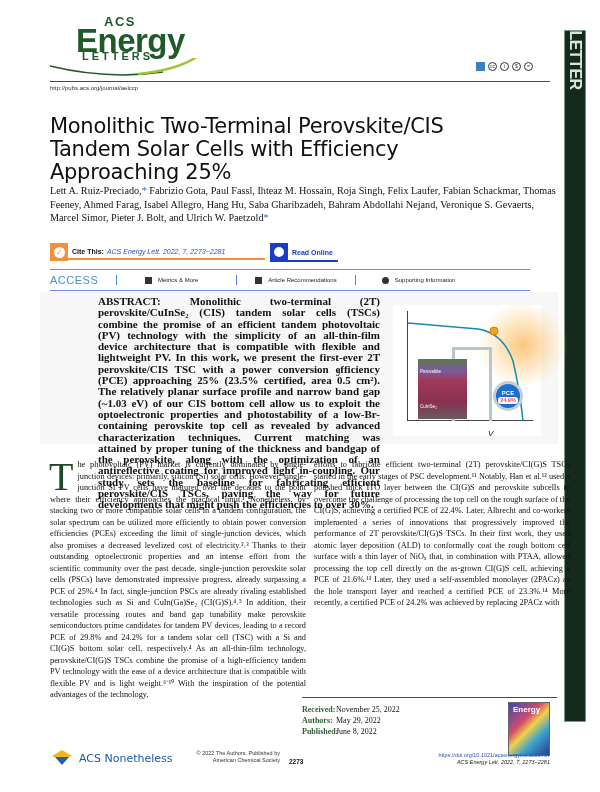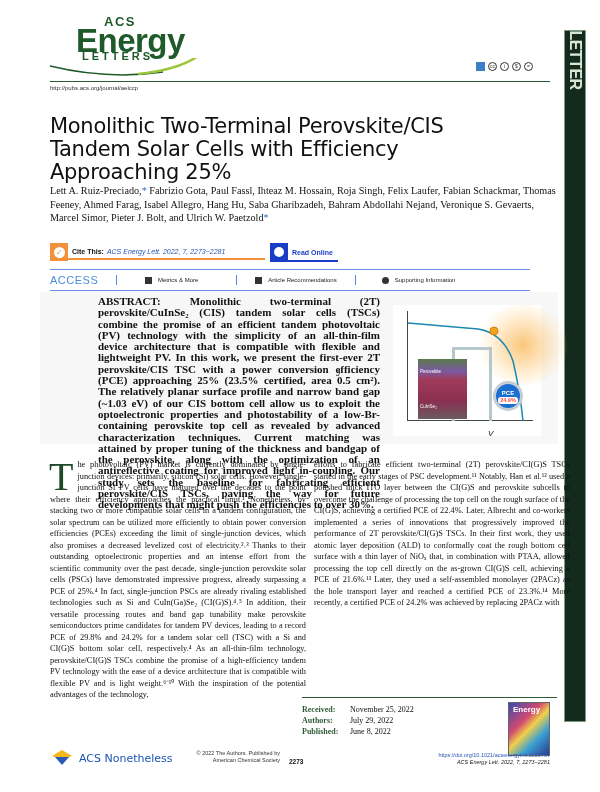--- a/index.html
+++ b/index.html
@@ -62,21 +62,21 @@
   .toc svg.curve { position: absolute; left: 0; top: 0; }
 
   .col { position: absolute; top: 459px; width: 256px; font-size: 8.3px; line-height: 11.5px; text-align: justify; color: #111; }
   .col.left { left: 50px; }
   .col.right { left: 314px; }
   .dropcap { float: left; font-size: 40px; line-height: 32px; color: #1f4a2a; margin: 2px 4px 0 -1px; font-family: "Liberation Serif", serif; }
 
   .dates-rule { position: absolute; left: 302px; top: 697px; width: 255px; height: 1px; background: #2e5a35; }
   .dates { position: absolute; left: 302px; top: 704px; font-size: 8px; line-height: 11px; }
   .dates .row { display: flex; }
-  .dates .lbl { color: #2e5a35; font-weight: bold; width: 48px; }
+  .dates .lbl { color: #2e5a35; font-weight: bold; width: 34px; }
   .cover { position: absolute; left: 508px; top: 702px; width: 42px; height: 54px; border: 1px solid #666; background: linear-gradient(135deg, #3a4ab0 0%, #d04a70 35%, #f2d04a 50%, #3aa0d0 70%, #2a3a90 100%); }
   .cover .ctitle { position: absolute; left: 4px; top: 2px; font-family: "Liberation Sans", sans-serif; font-weight: bold; font-size: 8px; color: #fff; }
 
   .footer-logo { position: absolute; left: 50px; top: 750px; display: flex; align-items: center; }
   .footer-logo .hex { width: 24px; height: 16px; }
   .footer-logo .txt { font-family: "DejaVu Sans", sans-serif; font-size: 11px; color: #1a55b5; margin-left: 5px; }
   .copyright { position: absolute; left: 175px; top: 750px; width: 105px; text-align: right; font-family: "Liberation Sans", sans-serif; font-size: 5.5px; line-height: 7px; color: #333; }
   .page-num { position: absolute; left: 289px; top: 758px; font-family: "Liberation Sans", sans-serif; font-weight: bold; font-size: 6.5px; }
   .doi { position: absolute; left: 390px; top: 752px; width: 160px; text-align: right; font-family: "Liberation Sans", sans-serif; font-size: 5.5px; line-height: 7px; }
   .doi .link { color: #2a55b5; }
@@ -184,21 +184,21 @@
 </div>
 
 <div class="dates-rule"></div>
 <div class="dates">
   <div class="row">
       <span class="lbl">Received:</span>
       <span>November 25, 2022</span>
     </div>
   <div class="row">
       <span class="lbl">Authors:</span>
-      <span>July 29, 2022</span>
+      <span>May 29, 2022</span>
     </div>
   <div class="row">
       <span class="lbl">Published:</span>
       <span>June 8, 2022</span>
     </div>
 </div>
 
 <div class="cover">
   <span class="ctitle">Energy</span>
 </div>

